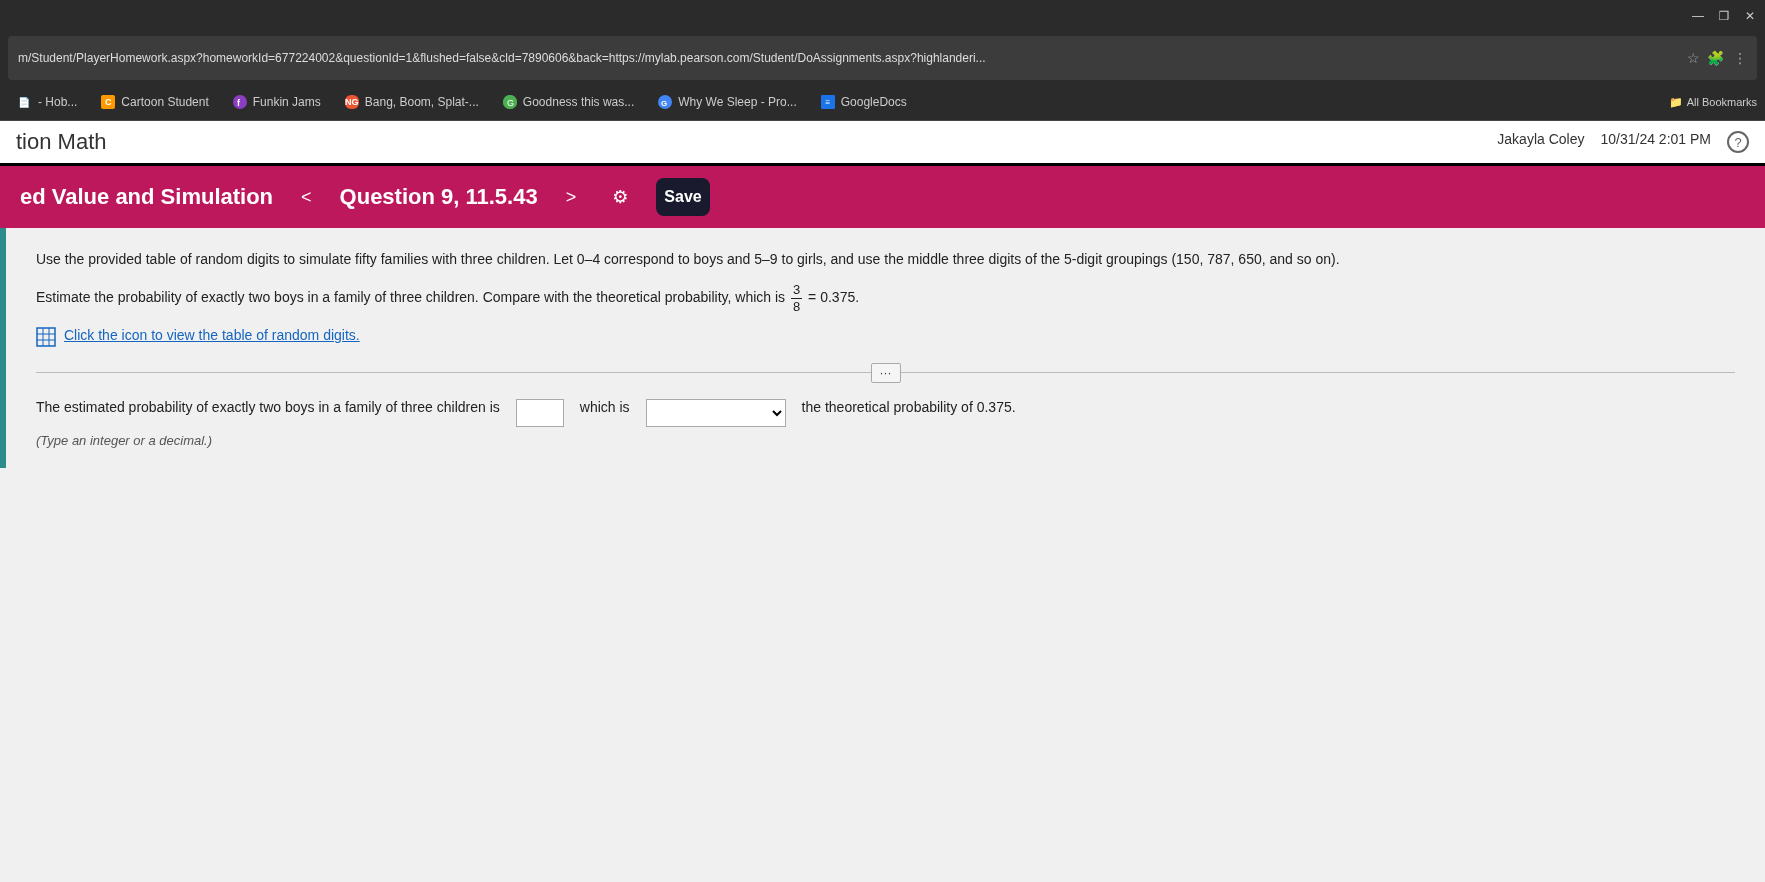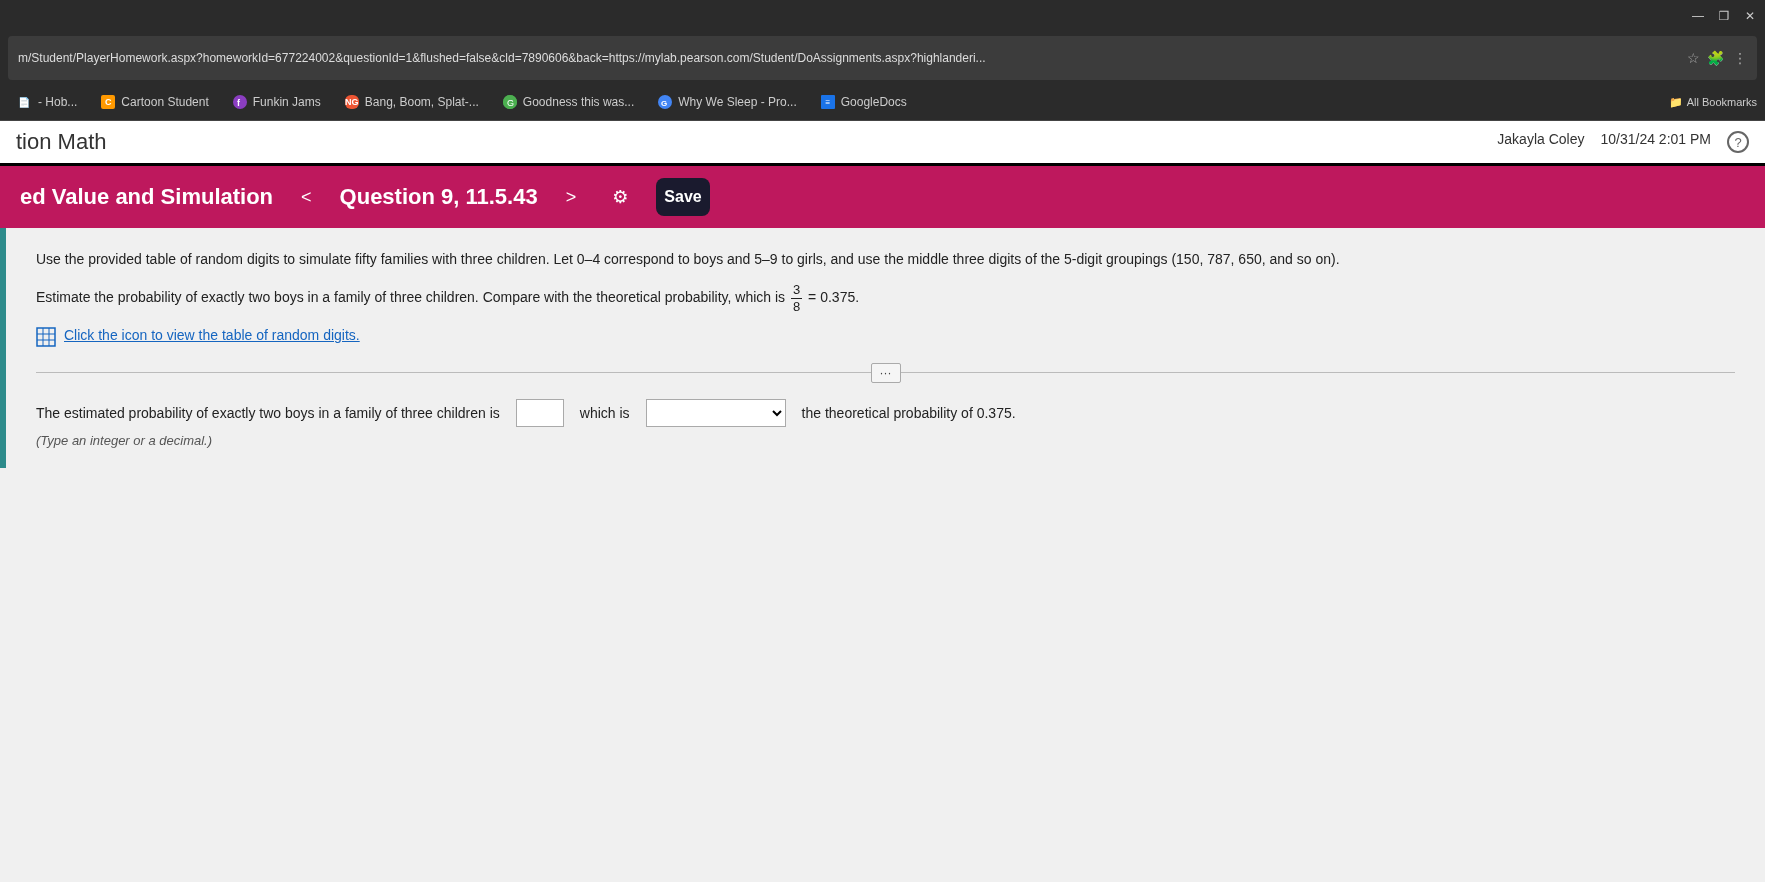--- a/index.html
+++ b/index.html
@@ -318,21 +318,21 @@
       cursor: pointer;
       border-radius: 2px;
       color: #444;
       display: flex;
       align-items: center;
       gap: 4px;
     }
 
     .answer-row {
       display: flex;
-      align-items: center;
+      align-items: flex-start;
       gap: 16px;
       font-size: 14px;
       color: #222;
       flex-wrap: wrap;
       margin-top: 12px;
     }
 
     .answer-input {
       width: 48px;
       height: 28px;

